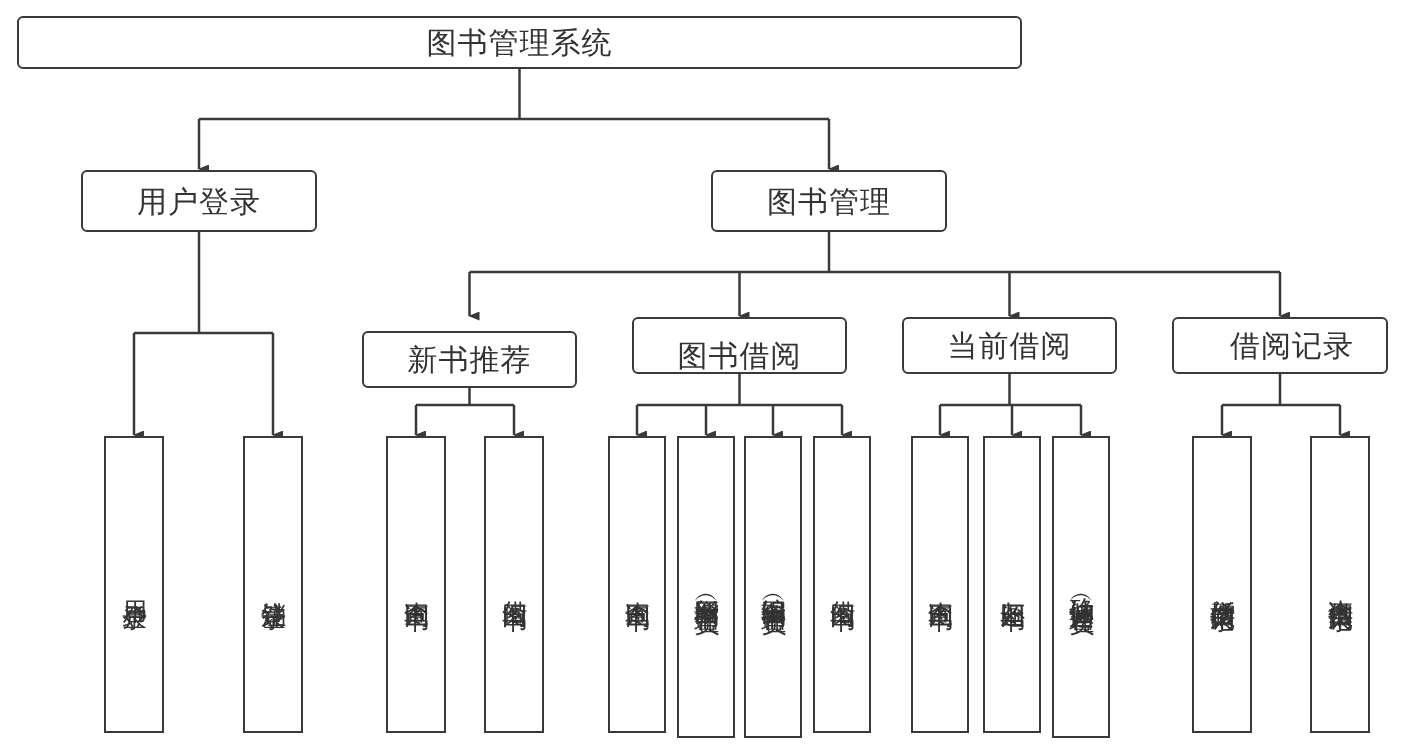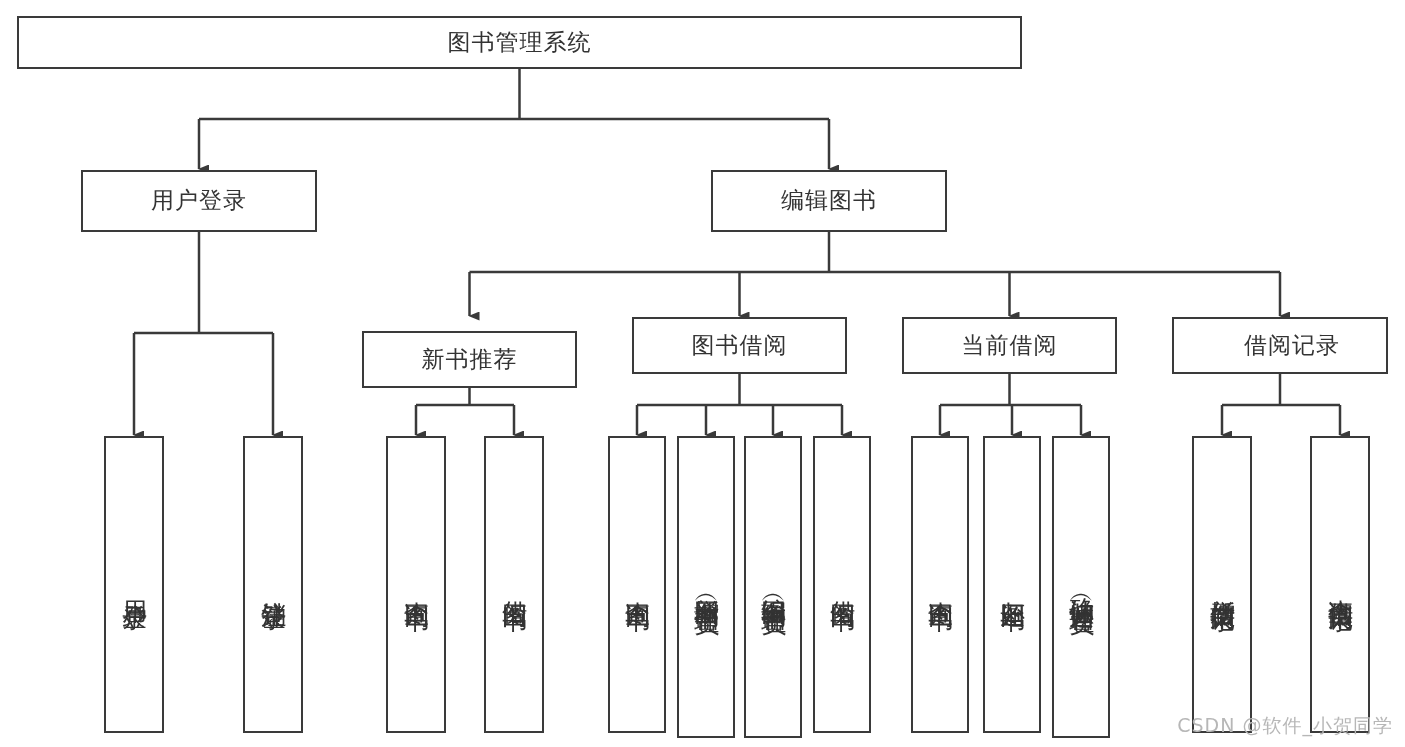--- a/index.html
+++ b/index.html
@@ -30,23 +30,24 @@
     position: absolute;
     box-sizing: border-box;
     background: #ffffff;
     border: 2.5px solid #3a3a3a;
     display: flex;
     align-items: center;
     justify-content: center;
     color: #333333;
   }
   .node.horizontal {
-    font-size: 23px;
+    font-size: 30px;
     letter-spacing: 1px;
     line-height: 1.1;
+    border-radius: 6px;
   }
   .node.vertical {
     writing-mode: vertical-rl;
     text-orientation: upright;
     font-size: 25px;
     line-height: 1.22;
     letter-spacing: 2px;
     padding: 4px 0;
     align-items: center;
     justify-content: center;
@@ -113,26 +114,26 @@
       </g>
   </svg>
   <div id="nodes">
       <div class="node horizontal" style="left: 17px; top: 16px; width: 1005px; height: 53px;">
         <span class="node-label">图书管理系统</span>
       </div>
       <div class="node horizontal" style="left: 81px; top: 170px; width: 236px; height: 62px;">
         <span class="node-label">用户登录</span>
       </div>
       <div class="node horizontal" style="left: 711px; top: 170px; width: 236px; height: 62px;">
-        <span class="node-label">编辑图书</span>
+        <span class="node-label">图书管理</span>
       </div>
       <div class="node horizontal" style="left: 362px; top: 317px; width: 215px; height: 57px; margin-top: 14px;">
         <span class="node-label">新书推荐</span>
       </div>
-      <div class="node horizontal" style="left: 632px; top: 317px; width: 215px; height: 57px;">
+      <div class="node horizontal" style="left: 632px; top: 317px; width: 215px; height: 57px; align-items: flex-end;">
         <span class="node-label">图书借阅</span>
       </div>
       <div class="node horizontal" style="left: 902px; top: 317px; width: 215px; height: 57px;">
         <span class="node-label">当前借阅</span>
       </div>
       <div class="node horizontal" style="left: 1172px; top: 317px; width: 216px; height: 57px; padding-left: 24px;">
         <span class="node-label">借阅记录</span>
       </div>
       <div class="node vertical" style="left: 104px; top: 436px; width: 60px; height: 297px;">
         <span class="node-label">用户登录</span>
@@ -167,14 +168,13 @@
       <div class="node vertical" style="left: 1052px; top: 436px; width: 58px; height: 302px;">
         <span class="node-label">确认归还（管理员）</span>
       </div>
       <div class="node vertical" style="left: 1192px; top: 436px; width: 60px; height: 297px;">
         <span class="node-label">新增借阅记录</span>
       </div>
       <div class="node vertical" style="left: 1310px; top: 436px; width: 60px; height: 297px;">
         <span class="node-label">查询借阅记录</span>
       </div>
     </div>
-  <div class="watermark">CSDN @软件_小贺同学</div>
 </div>
 
 </body></html>

